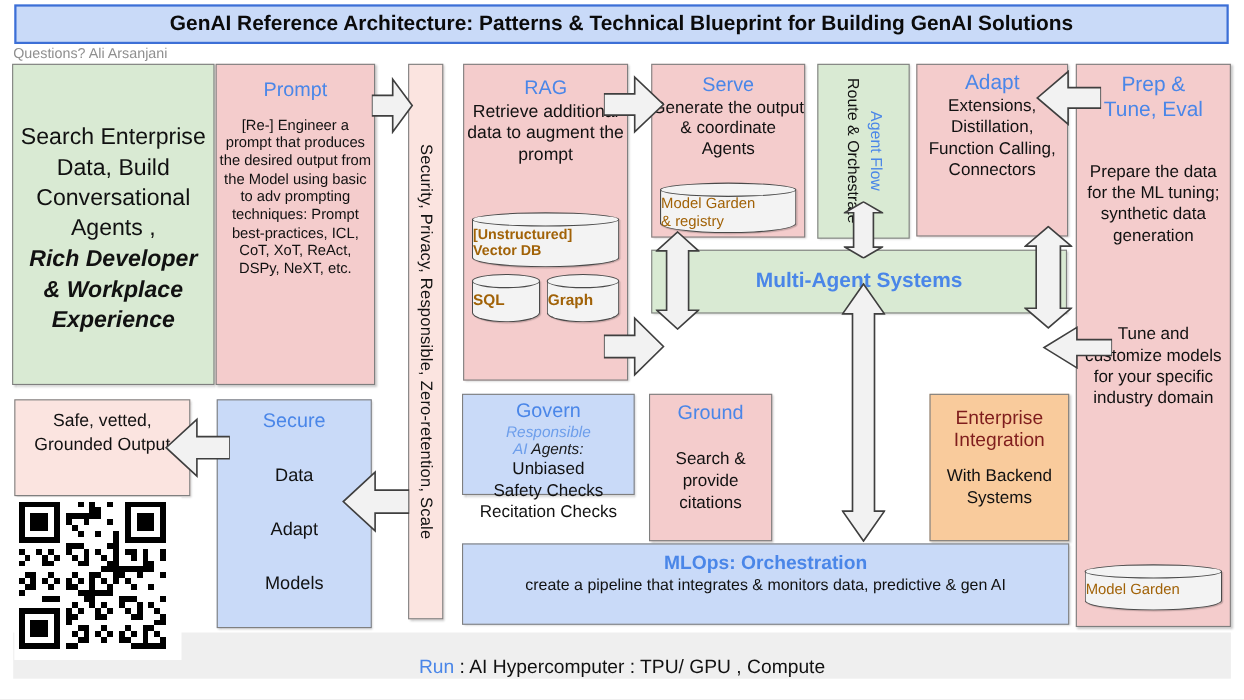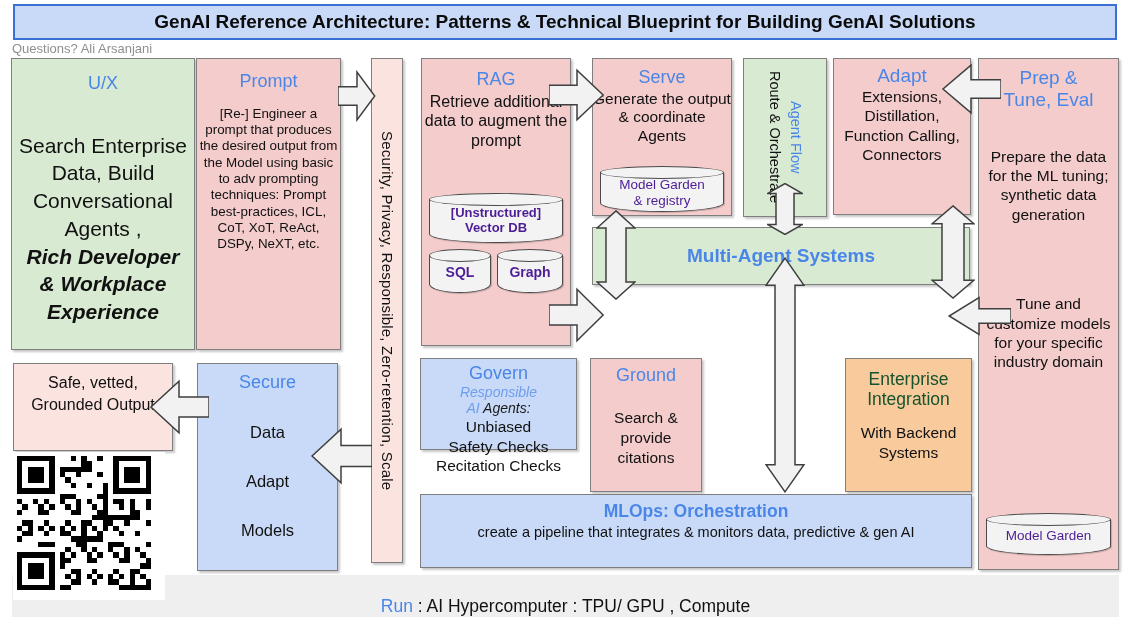--- a/index.html
+++ b/index.html
@@ -60,21 +60,21 @@
   #ei-box .btitle{font-size:17.5px;}
   #ei-box .body-text{font-size:15.5px;line-height:1.3;margin-top:14px;}
   #mlops-box{left:420px;top:494px;width:552px;height:74px;padding-top:6px;}
   #mlops-box .btitle{font-size:17.5px;font-weight:bold;}
   #mlops-box .body-text{font-size:14.5px;line-height:1.25;width:440px;margin:2px auto 0;}
   #run-bar{position:absolute;left:12px;top:575px;width:1107px;height:42px;background:#efefef;display:flex;align-items:flex-end;justify-content:center;font-size:17.5px;font-weight:500;color:#111;}
   #run-bar .run-blue{color:#4a86e8;}
   
   .cyl{position:absolute;background:#f3f3f3;border:1.4px solid #4a4a4a;border-top:none;border-radius:0 0 50% 50% / 0 0 9px 9px;box-sizing:border-box;box-shadow:1px 1px 1px rgba(0,0,0,.2);}
   .cyl::before{content:"";position:absolute;left:-1.4px;right:-1.4px;top:-6px;height:13px;background:#f3f3f3;border:1.4px solid #4a4a4a;border-radius:50%;box-sizing:border-box;}
-  .cyl .cyl-label{position:relative;z-index:1;text-align:center;color:#4c1d95;}
+  .cyl .cyl-label{position:relative;z-index:1;text-align:left;color:#a16207;}
   #cyl-vectordb{left:7px;top:140px;width:134px;height:44px;}
   #cyl-vectordb .cyl-label{font-size:13px;font-weight:bold;line-height:1.15;padding-top:7px;}
   #cyl-sql{left:7px;top:196px;width:62px;height:38px;}
   #cyl-graph{left:75px;top:196px;width:66px;height:38px;}
   #cyl-sql .cyl-label,#cyl-graph .cyl-label{font-size:14px;font-weight:bold;padding-top:9px;}
   #cyl-registry{left:7px;top:113px;width:124px;height:40px;}
   #cyl-registry .cyl-label{font-size:13.5px;line-height:1.15;padding-top:5px;}
   #cyl-modelgarden{left:7px;top:460px;width:125px;height:36px;}
   #cyl-modelgarden .cyl-label{font-size:13.5px;padding-top:9px;}
   
@@ -86,21 +86,20 @@
 </style>
 </head>
 <body>
 
 <div id="canvas">
 
   <div id="title-bar">GenAI Reference Architecture: Patterns &amp; Technical Blueprint for Building GenAI Solutions</div>
   <div id="questions">Questions? Ali Arsanjani</div>
 
   <div class="box green" id="ux-box">
-    <div class="btitle">U/X</div>
     <div class="body-text med">
       <span>Search Enterprise Data, Build Conversational Agents ,</span><br>
       <span style="font-weight:bold;font-style:italic;">Rich Developer &amp; Workplace Experience</span>
     </div>
   </div>
 
   <div class="box pink" id="prompt-box">
     <div class="btitle">Prompt</div>
     <div class="body-text">[Re-] Engineer a prompt that produces the desired output from the Model using basic to adv prompting techniques: Prompt best-practices, ICL, CoT, XoT, ReAct, DSPy, NeXT, etc.</div>
   </div>
@@ -361,21 +360,21 @@
       <span>Recitation Checks</span>
     </div>
   </div>
 
   <div class="box pink" id="ground-box">
     <div class="btitle">Ground</div>
     <div class="body-text med">Search &amp; provide citations</div>
   </div>
 
   <div class="box orange" id="ei-box">
-    <div class="btitle" style="color:#14532d;">Enterprise Integration</div>
+    <div class="btitle" style="color:#7f1d1d;">Enterprise Integration</div>
     <div class="body-text med">With Backend Systems</div>
   </div>
 
   <div class="box blue" id="mlops-box">
     <div class="btitle">MLOps: Orchestration</div>
     <div class="body-text">create a pipeline that integrates &amp; monitors  data, predictive &amp; gen AI</div>
   </div>
 
   <div id="run-bar">
     <span class="run-blue">Run</span>

